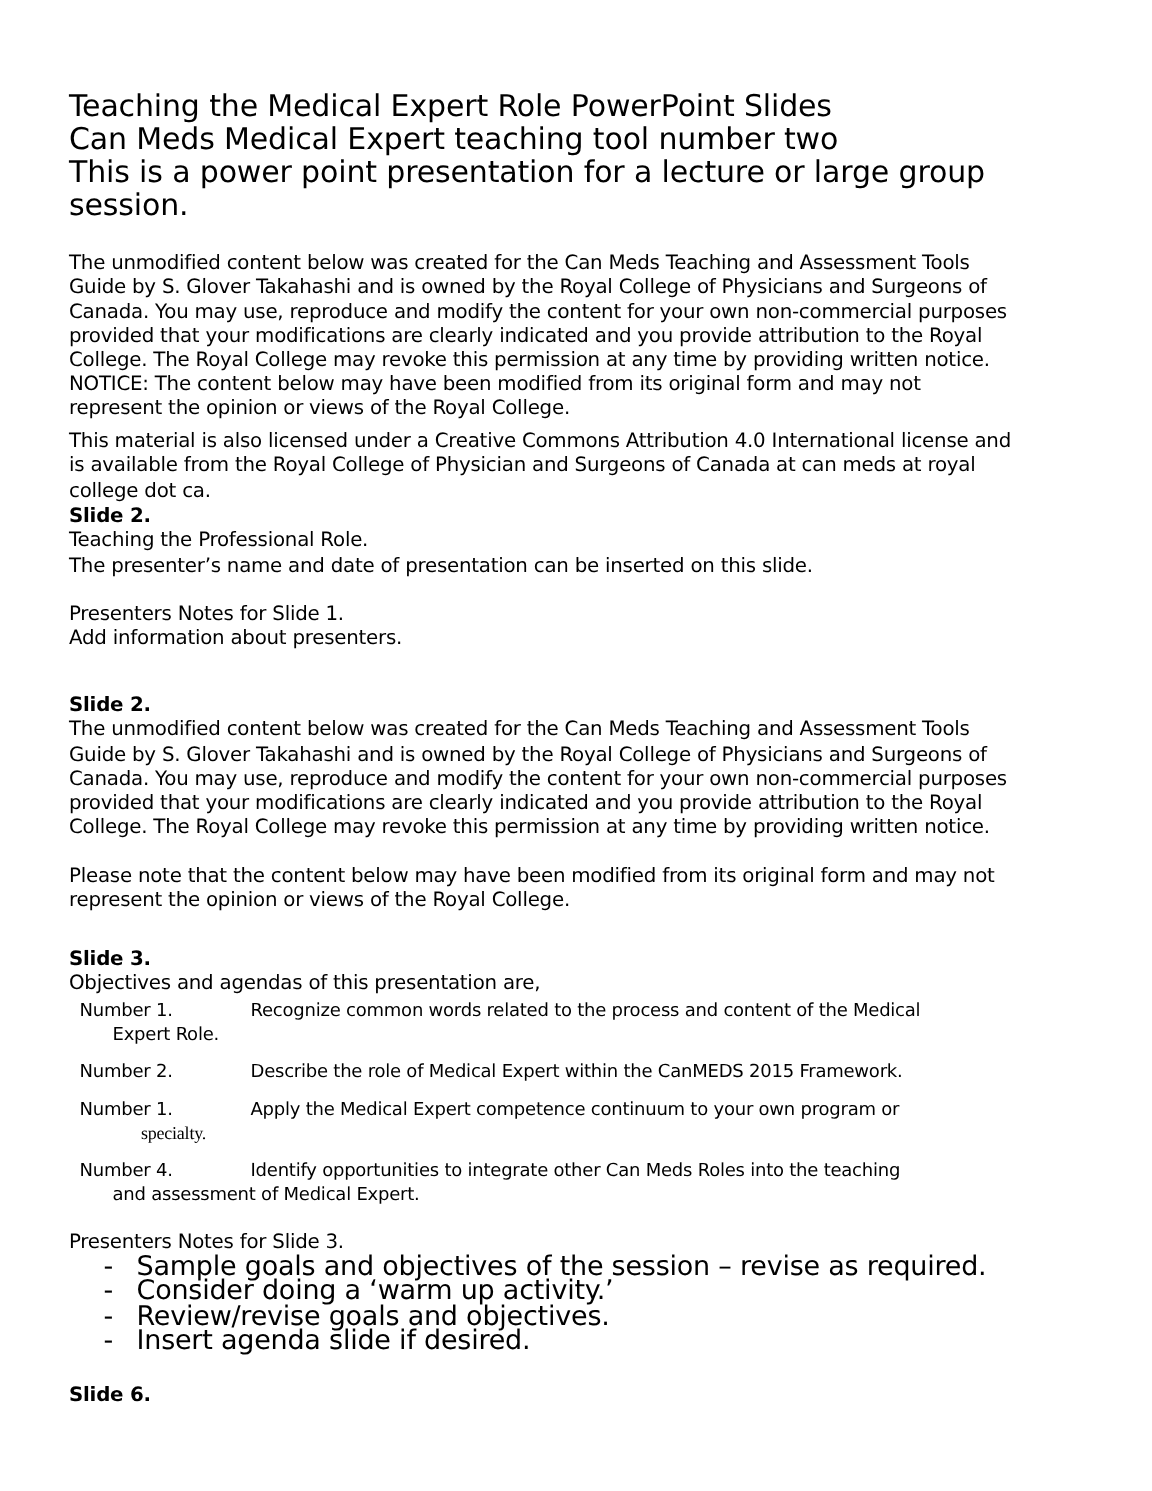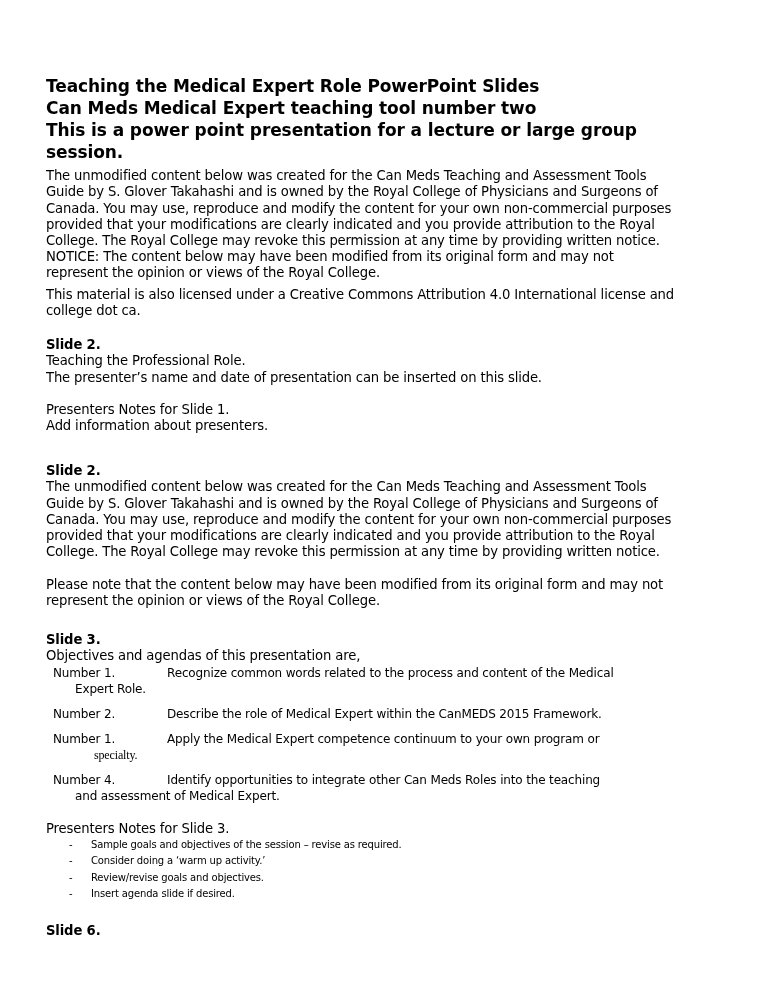--- a/index.html
+++ b/index.html
@@ -1,29 +1,29 @@
 <!DOCTYPE html>
 <html><head>
   <meta charset="utf-8">
   <style>
     html, body { margin: 0; padding: 0; background: #ffffff; }
     body { width: 768px; height: 994px; overflow: hidden; position: relative; color: #000000;
       font-family: "DejaVu Sans", sans-serif; }
     .page { position: absolute; left: 46px; top: 0; width: 700px; }
-    .title { position: absolute; top: 75px; left: 0; width: 690px; font-weight: bold;
-      font-size: 17px; line-height: 22px; letter-spacing: -0.1px; }
+    .title { position: absolute; top: 59px; left: 0; width: 690px; font-weight: normal;
+      font-size: 20px; line-height: 22px; letter-spacing: -0.1px; }
     .title div { white-space: nowrap; }
     .p { position: absolute; left: 0; width: 700px; font-size: 13.2px; line-height: 16.3px; white-space: nowrap; letter-spacing: -0.15px; }
     .line { display: block; white-space: nowrap; }
     .bold { font-weight: bold; }
     .num { position: absolute; left: 7px; font-size: 12px; line-height: 16.3px; white-space: nowrap; letter-spacing: -0.15px; }
     .num .lbl { display: inline-block; width: 114px; }
     .num .cont { display: block; padding-left: 22px; }
     .num .cont.deep { padding-left: 41px; font-family: Liberation Serif, serif; }
-    .bullets { position: absolute; left: 23px; font-size: 10px; line-height: 16.3px; white-space: nowrap; letter-spacing: -0.15px; }
+    .bullets { position: absolute; left: 23px; font-size: 18px; line-height: 16.3px; white-space: nowrap; letter-spacing: -0.15px; }
     .bullets .b { display: block; }
     .bullets .dash { display: inline-block; width: 22px; }
   </style>
 </head>
 <body>
 
 <div class="page">
 
   <div class="title">
     <div>Teaching the Medical Expert Role PowerPoint Slides</div>
@@ -40,20 +40,21 @@
     <span class="line">College.  The Royal College may revoke this permission at any time by providing written notice.</span>
   </div>
 
   <div class="p" style="top:249px">
     <span class="line">NOTICE:  The content below may have been modified from its original form and may not</span>
     <span class="line">represent the opinion or views of the Royal College.</span>
   </div>
 
   <div class="p" style="top:287px">
     <span class="line">This material is also licensed under a Creative Commons Attribution 4.0 International license and</span>
+    <span class="line">is available from the Royal College of Physician and Surgeons of Canada at can meds at royal</span>
     <span class="line">college dot ca.</span>
   </div>
 
   <div class="p" style="top:337px">
     <span class="line bold">Slide 2.</span>
     <span class="line">Teaching the Professional Role.</span>
     <span class="line">The presenter’s name and date of presentation can be inserted on this slide.</span>
     <span class="line">&nbsp;</span>
     <span class="line">Presenters Notes for Slide 1.</span>
     <span class="line">Add information about presenters.</span>

